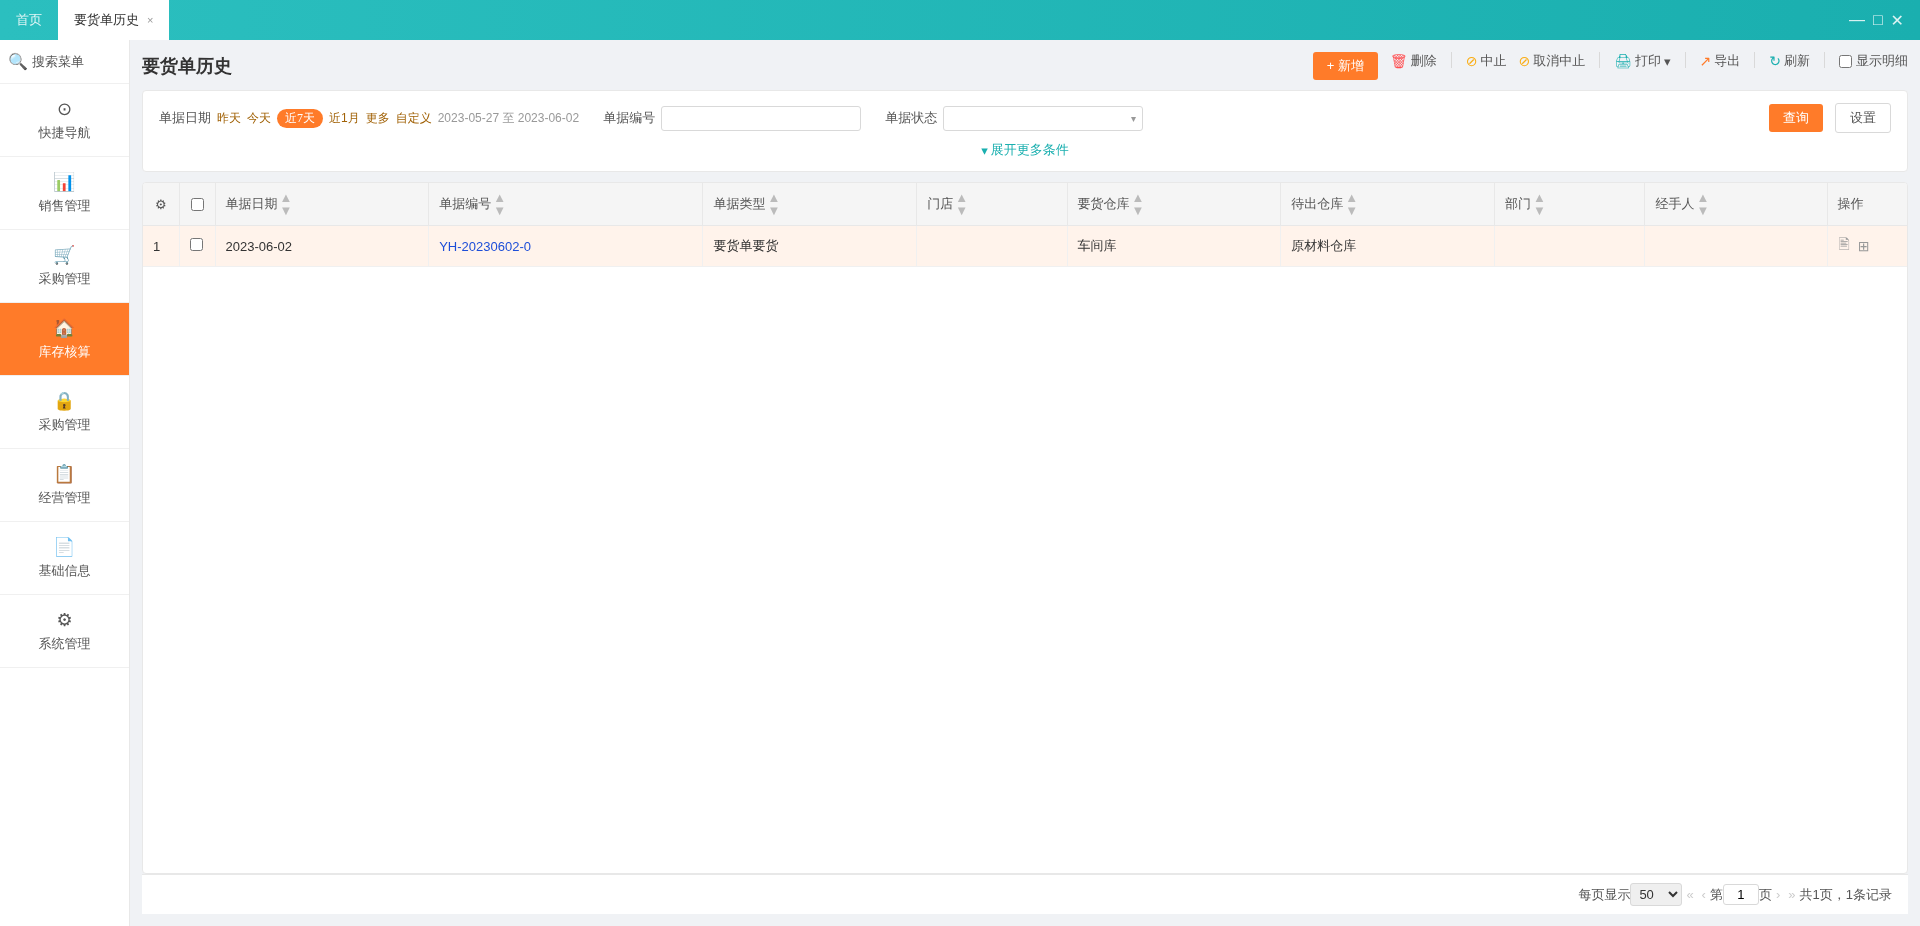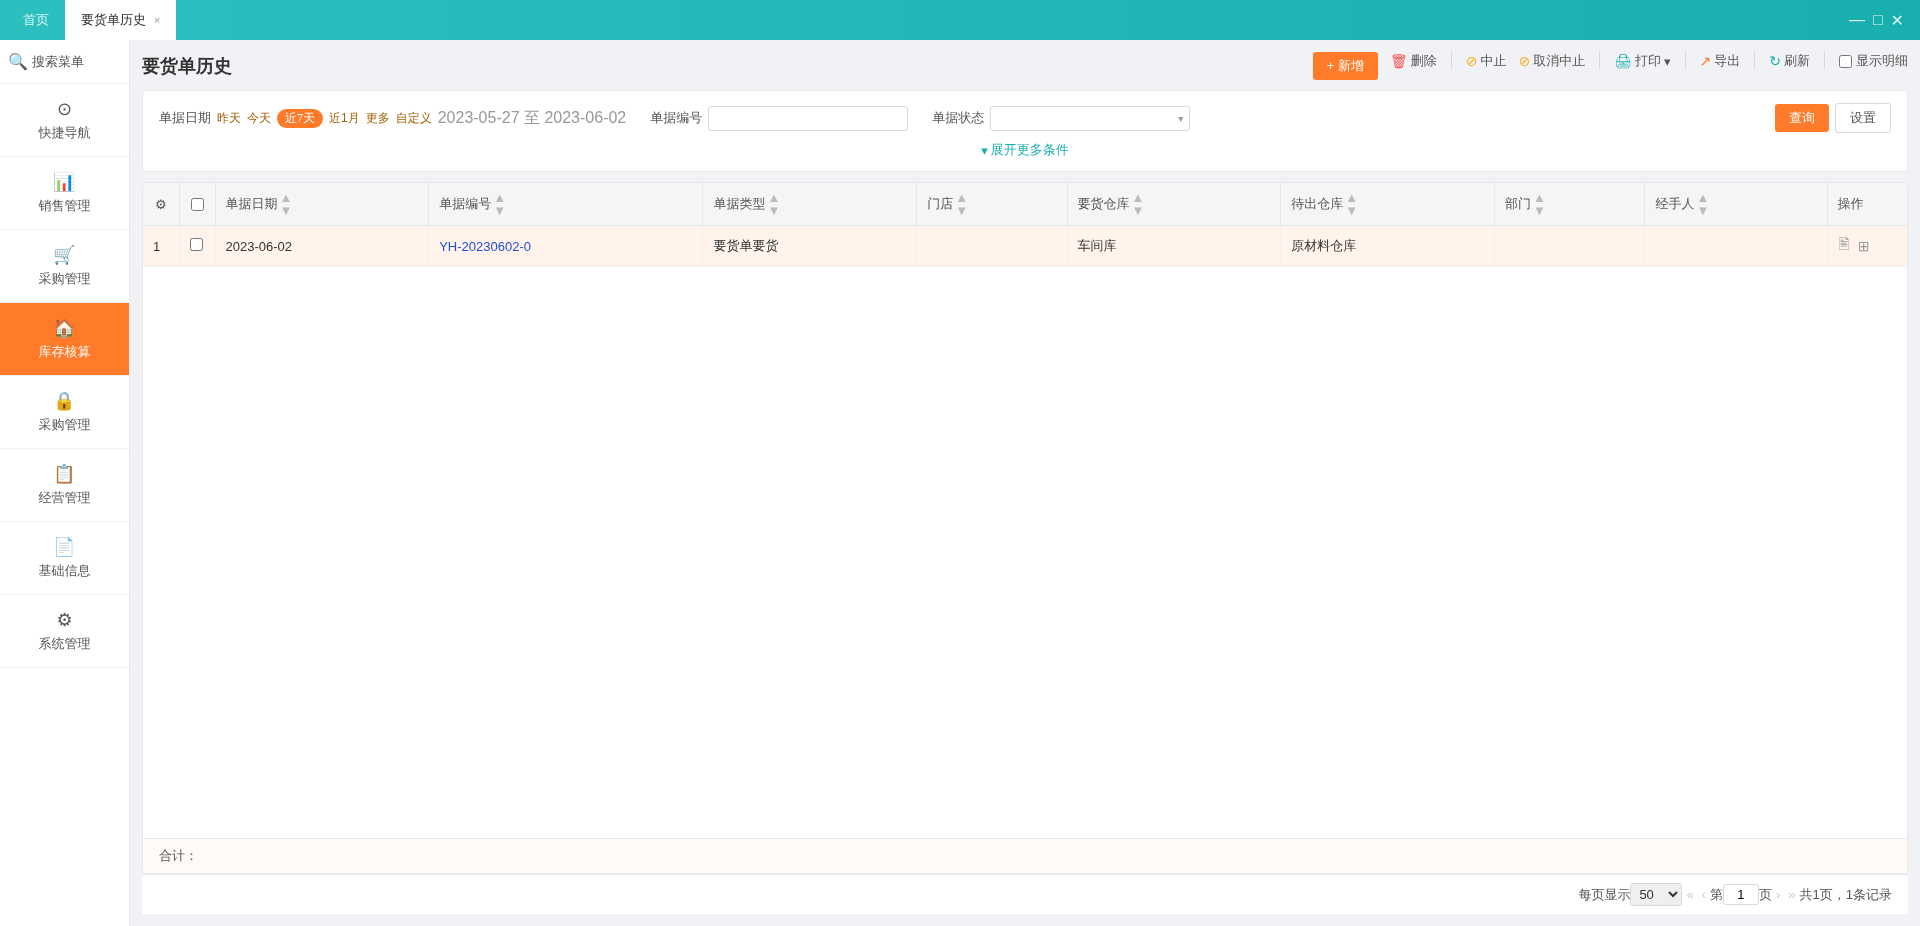--- a/index.html
+++ b/index.html
@@ -4,21 +4,21 @@
   <style>
     * { box-sizing: border-box; margin: 0; padding: 0; font-family: 'Microsoft YaHei', Arial, sans-serif; font-size: 13px; }
     body { display: flex; flex-direction: column; height: 926px; overflow: hidden; background: #f0f2f5; }
 
     
     .top-bar {
       height: 40px;
       background: linear-gradient(90deg, #2bbfbf 0%, #1aafaf 100%);
       display: flex;
       align-items: center;
-      padding: 0 0 0 7px;
+      padding: 0 0 0 0;
       color: white;
       flex-shrink: 0;
     }
     .top-bar-tabs {
       display: flex;
       align-items: stretch;
       height: 100%;
       flex: 1;
     }
     .top-tab {
@@ -203,21 +203,21 @@
     }
     .date-btn.active {
       background: #ff7b29;
       color: white;
       border-radius: 10px;
       padding: 1px 8px;
       font-family: Liberation Serif, serif;
     }
     .date-range {
       color: #999;
-      font-size: 16px;
+      font-size: 12px;
     }
     .filter-input {
       border: 1px solid #d9d9d9;
       border-radius: 3px;
       padding: 4px 8px;
       font-size: 13px;
       width: 200px;
       outline: none;
       color: #333;
     }
@@ -535,21 +535,21 @@
         <div class="filter-item">
           <span class="filter-label">单据状态</span>
           <div class="filter-select-wrapper">
             <select class="filter-select">
               <option value=""></option>
             </select>
             <span class="filter-select-arrow">▾</span>
           </div>
         </div>
 
-        <div style="margin-left:auto; display:flex; gap:6px; align-items:center;">
+        <div style="margin-left:auto; display:flex; gap:12px; align-items:center;">
           <button class="btn-primary">查询</button>
           <button class="btn-secondary">设置</button>
         </div>
       </div>
 
       <div class="expand-more">
         <button class="expand-btn">
           <span>▾</span>
           <span>展开更多条件</span>
         </button>
@@ -684,23 +684,20 @@
                 <div class="row-actions">
                   <button class="row-action-icon" title="查看">🖹</button>
                   <button class="row-action-icon" title="更多">⊞</button>
                 </div>
               </td>
             </tr>
           </tbody>
         </table>
       </div>
 
-      <div class="table-summary">
-        <span>合计：</span>
-      </div>
     </div>
 
     <div class="pagination">
       <span>每页显示</span>
       <select class="page-size-select">
         <option value="10">10</option>
         <option value="20">20</option>
         <option value="50" selected="">50</option>
         <option value="100">100</option>
       </select>

